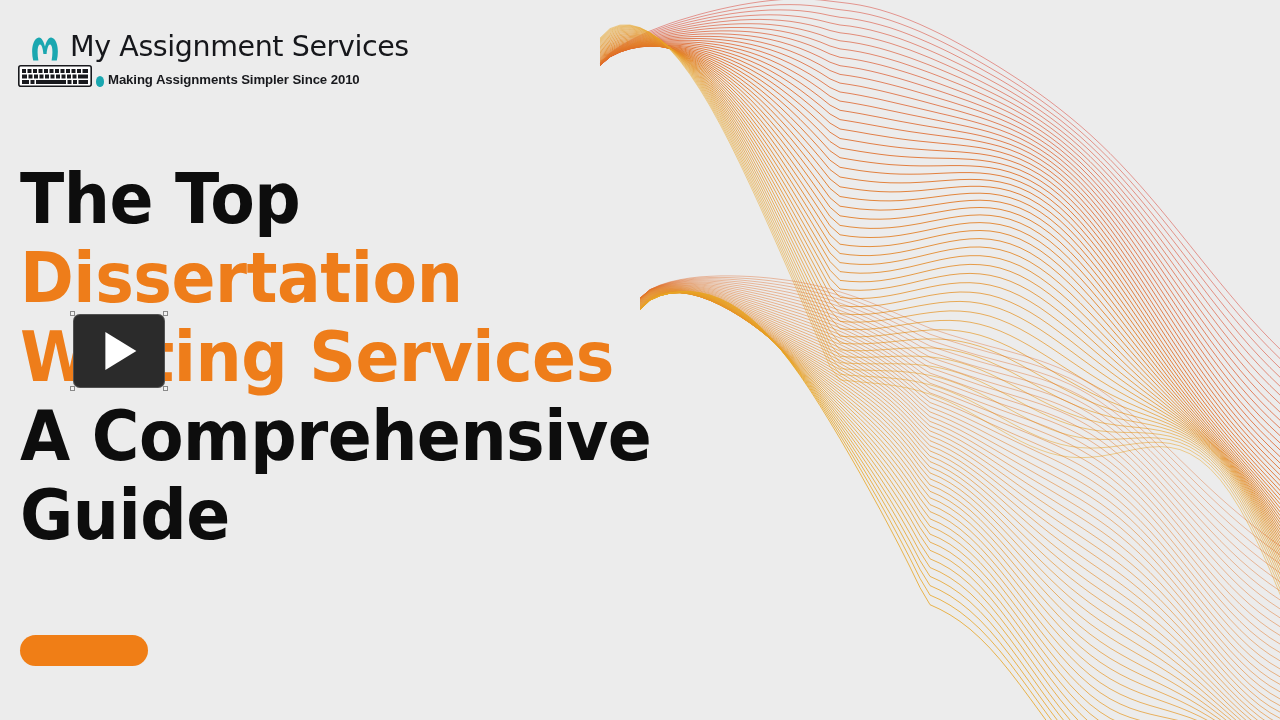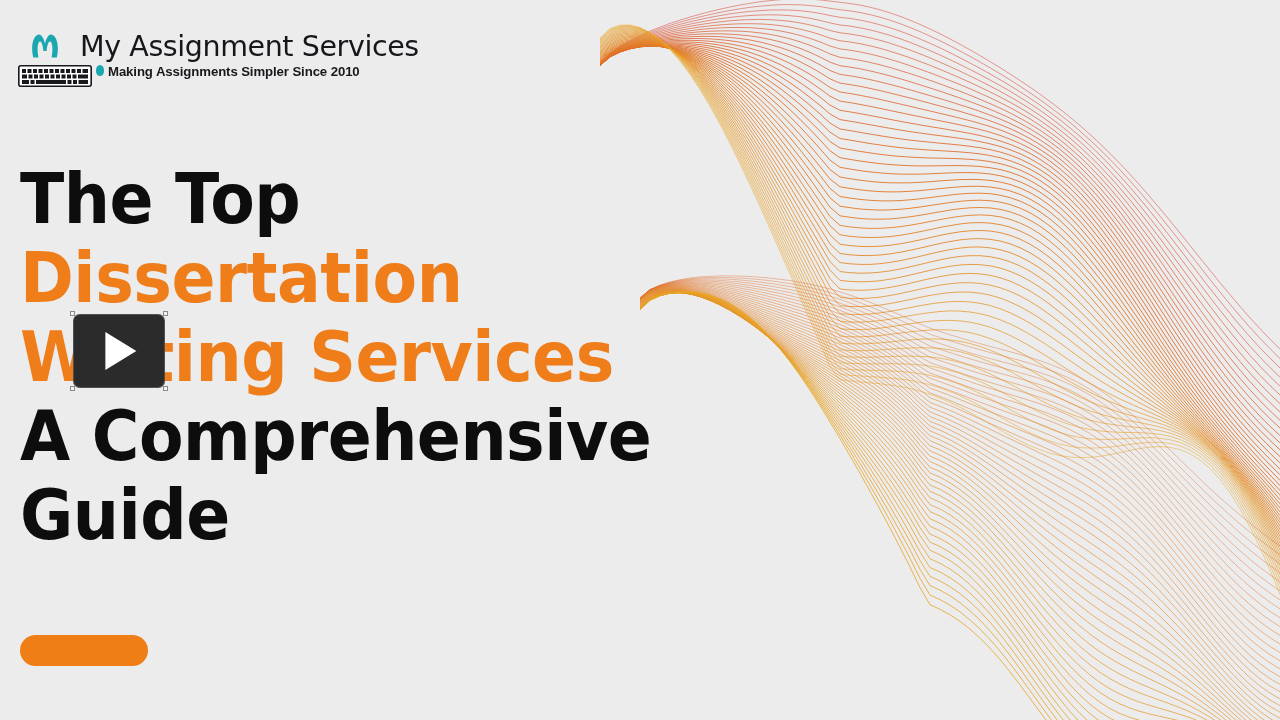--- a/index.html
+++ b/index.html
@@ -31,41 +31,41 @@
   #logo-block {
     position: absolute;
     left: 18px;
     top: 33px;
     display: flex;
     flex-direction: column;
     align-items: flex-start;
   }
   .logo-row-top {
     display: flex;
-    align-items: flex-start;
-    gap: 20px;
+    align-items: flex-end;
+    gap: 10px;
     margin-left: 12px;
   }
   .logo-mark {
     width: 30px;
     height: 26px;
     display: block;
   }
   .logo-wordmark {
     font-family: "DejaVu Sans", sans-serif;
     font-size: 28.5px;
     font-weight: 400;
     letter-spacing: -0.4px;
     color: #16171b;
     line-height: 1;
     white-space: nowrap;
   }
   .logo-row-bottom {
     display: flex;
-    align-items: flex-start;
+    align-items: flex-end;
     gap: 4px;
     margin-top: 3px;
   }
   .keyboard-icon {
     width: 74px;
     height: 22px;
     display: block;
   }
   .dot-mark {
     width: 8px;

